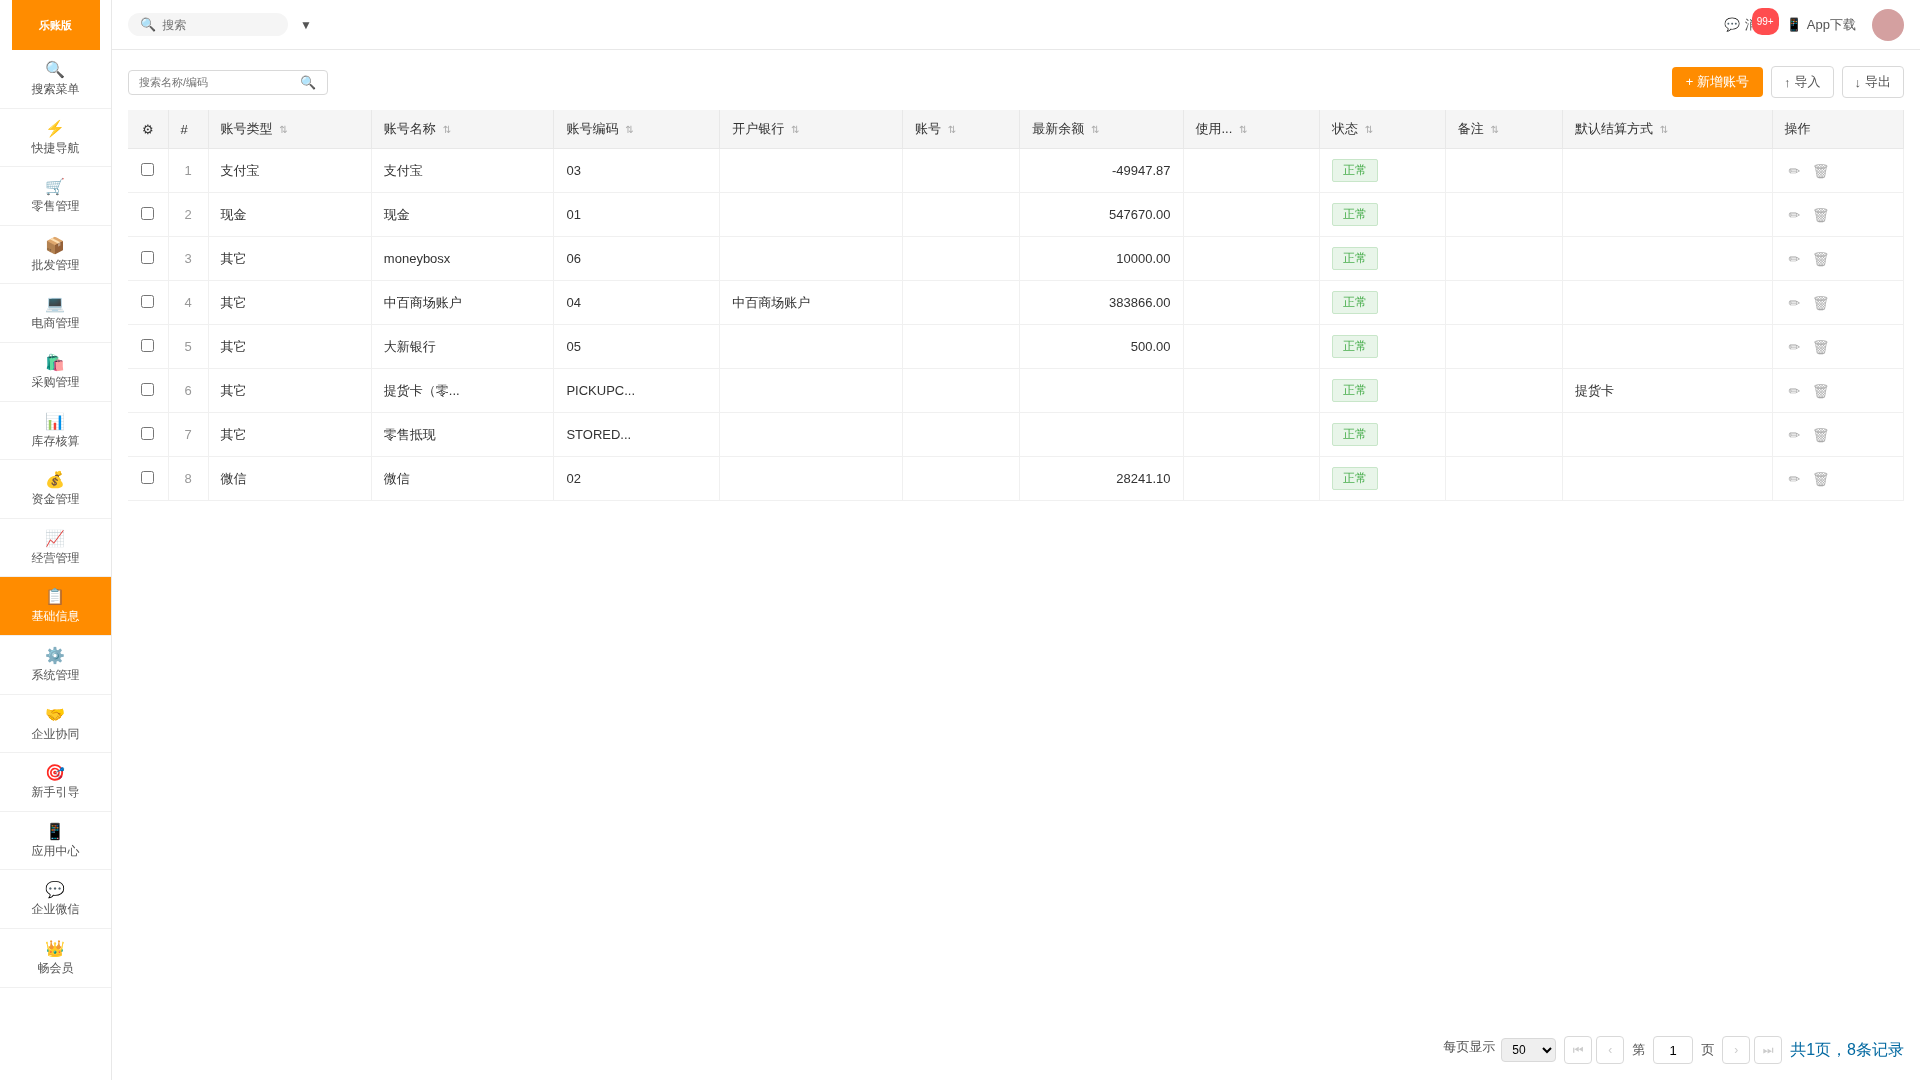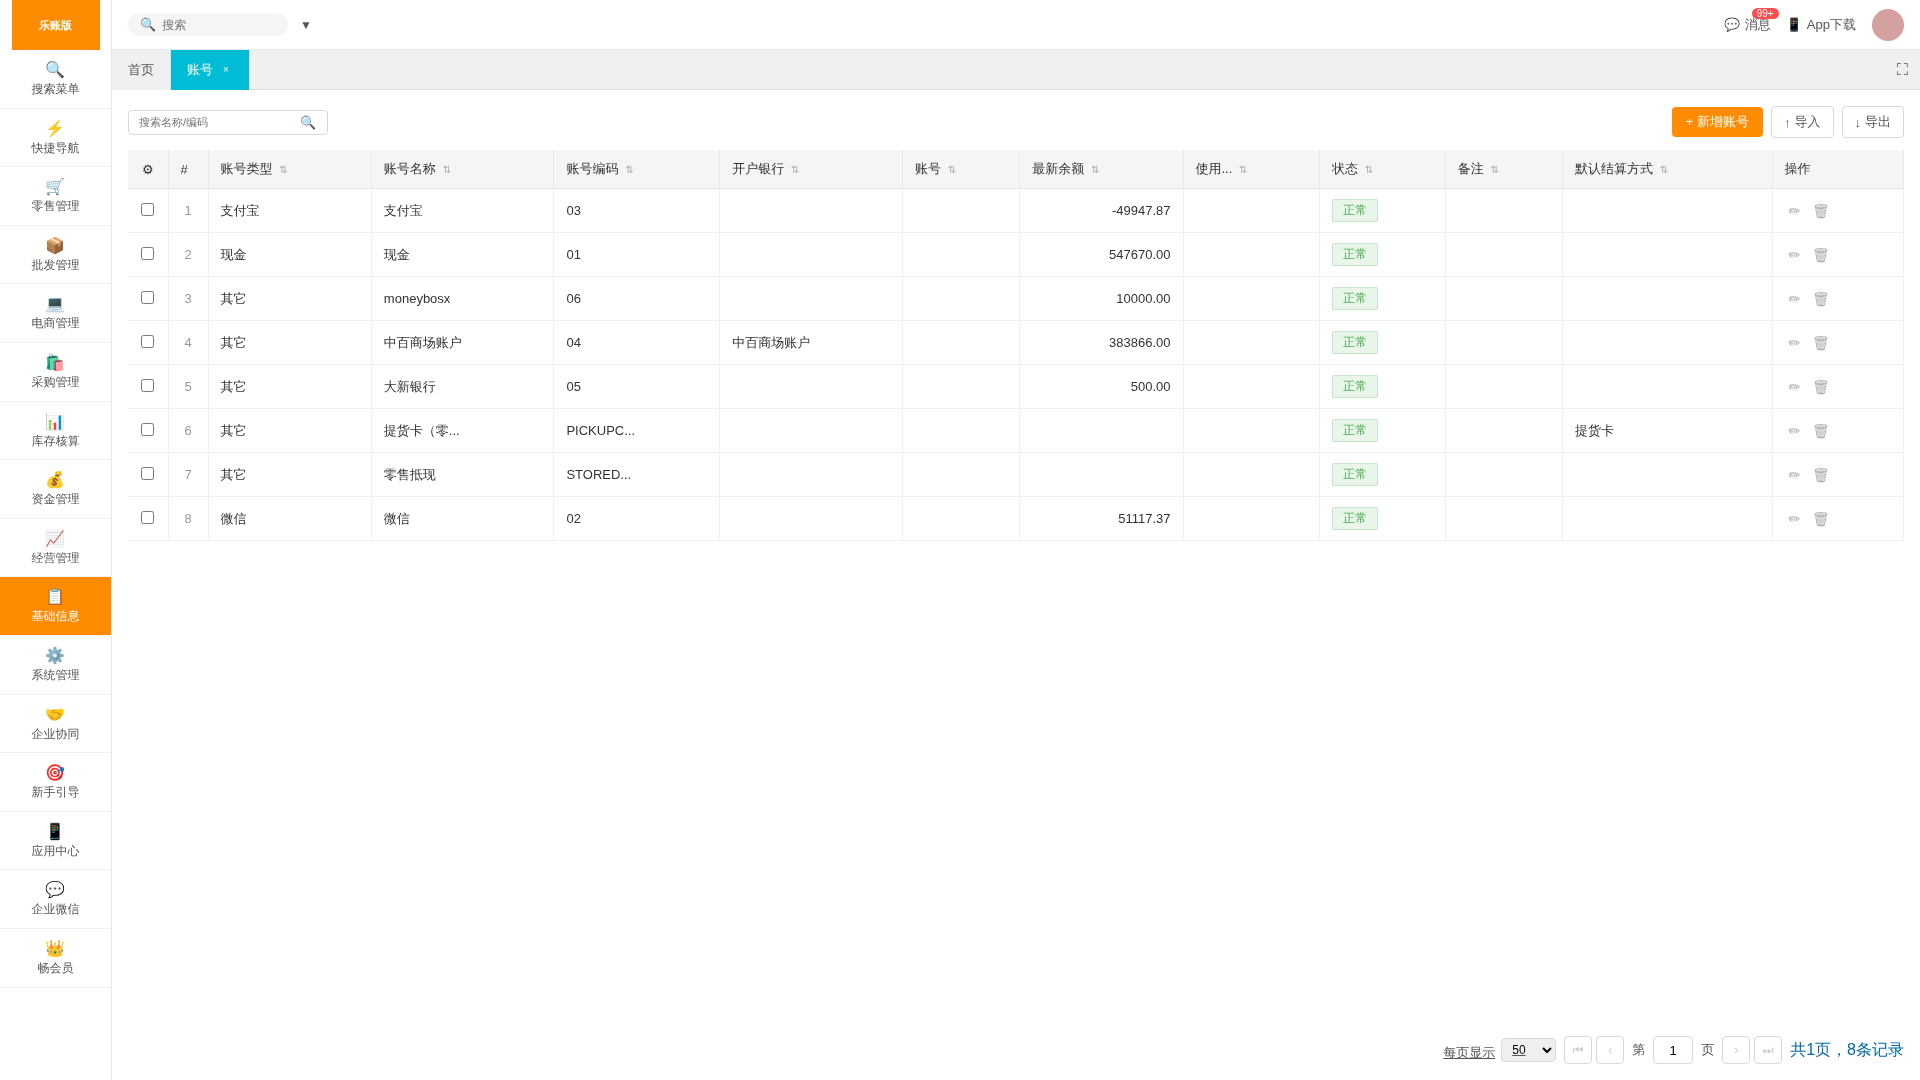--- a/index.html
+++ b/index.html
@@ -101,21 +101,21 @@
       cursor: pointer;
       font-size: 13px;
       color: #555;
       position: relative;
     }
     .badge {
       background: #ff4d4f;
       color: #fff;
       border-radius: 10px;
       font-size: 10px;
-      padding: 0 5px;
+      padding: 8px 5px;
       position: absolute;
       top: -8px;
       right: -8px;
       min-width: 18px;
       text-align: center;
     }
     .app-btn {
       display: flex;
       align-items: center;
       gap: 4px;
@@ -292,23 +292,22 @@
       align-items: center;
       justify-content: flex-end;
       padding: 12px 0 0;
       gap: 8px;
       font-size: 13px;
       color: #555;
       flex-shrink: 0;
     }
     .page-size-select {
       display: flex;
-      align-items: flex-end;
+      align-items: flex-start;
       gap: 6px;
-      text-decoration: underline;
     }
     .page-size-select select {
       border: 1px solid #d9d9d9;
       border-radius: 4px;
       padding: 3px 6px;
       font-size: 12px;
       cursor: pointer;
     }
     .page-nav { display: flex; align-items: center; gap: 4px; }
     .page-btn {
@@ -431,30 +430,20 @@
         <span class="badge">99+</span>
       </div>
       <div class="app-btn">
         <span>📱</span>
         <span>App下载</span>
       </div>
       <div class="avatar"></div>
     </div>
   </div>
 
-  <div class="tabbar" id="tabbar">
-    <div class="tab">
-        <span>首页</span>
-      </div>
-      <div class="tab active">
-        <span>账号</span>
-        <span class="tab-close">×</span>
-      </div>
-      <div class="tab-expand">⛶</div>
-  </div>
 
   <div class="content">
 
     <div class="content-toolbar">
       <div class="content-toolbar-left">
         <div class="search-input-wrap">
           <input type="text" placeholder="搜索名称/编码" style="">
           <span style="color:#aaa;">🔍</span>
         </div>
       </div>
@@ -634,21 +623,21 @@
             <tr>
     <td class="num-col" style="text-align:center;">
       <input type="checkbox" style="">
     </td>
     <td class="num-col">8</td>
     <td>微信</td>
     <td>微信</td>
     <td>02</td>
     <td></td>
     <td></td>
-    <td style="text-align:right;">51117.37</td>
+    <td style="text-align:right;">28241.10</td>
     <td></td>
     <td><span class="status-tag">正常</span></td>
     <td></td>
     <td></td>
     <td>
       <button class="action-btn" title="编辑">✏</button>
       <button class="action-btn" title="删除">🗑</button>
     </td>
   </tr>
           </tbody>

